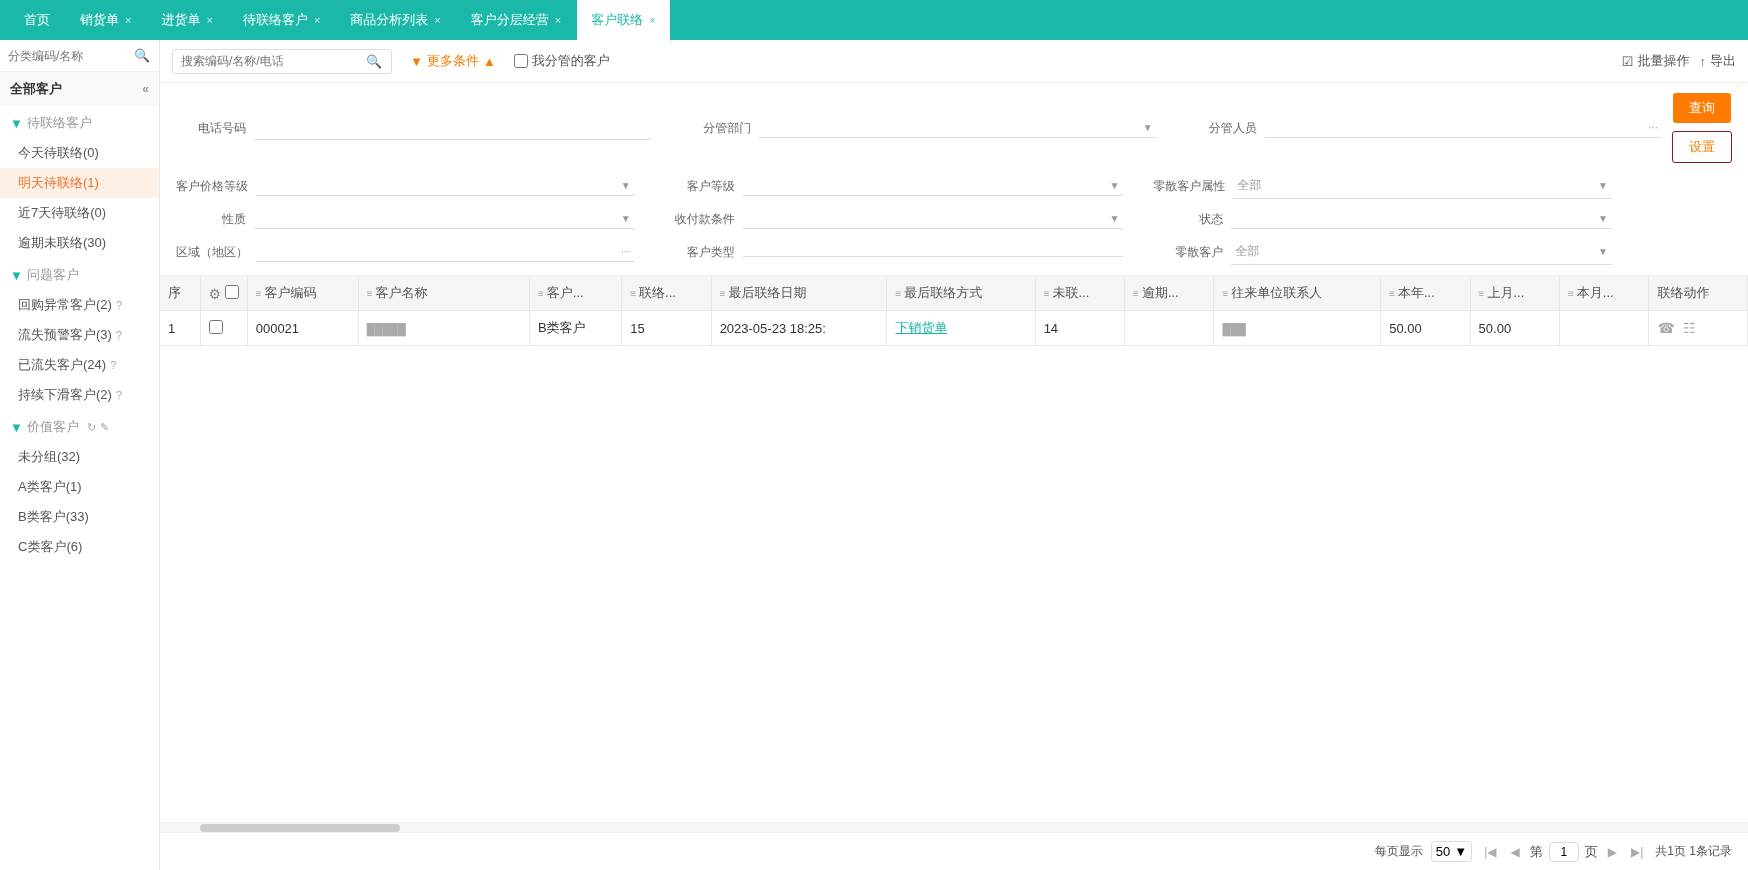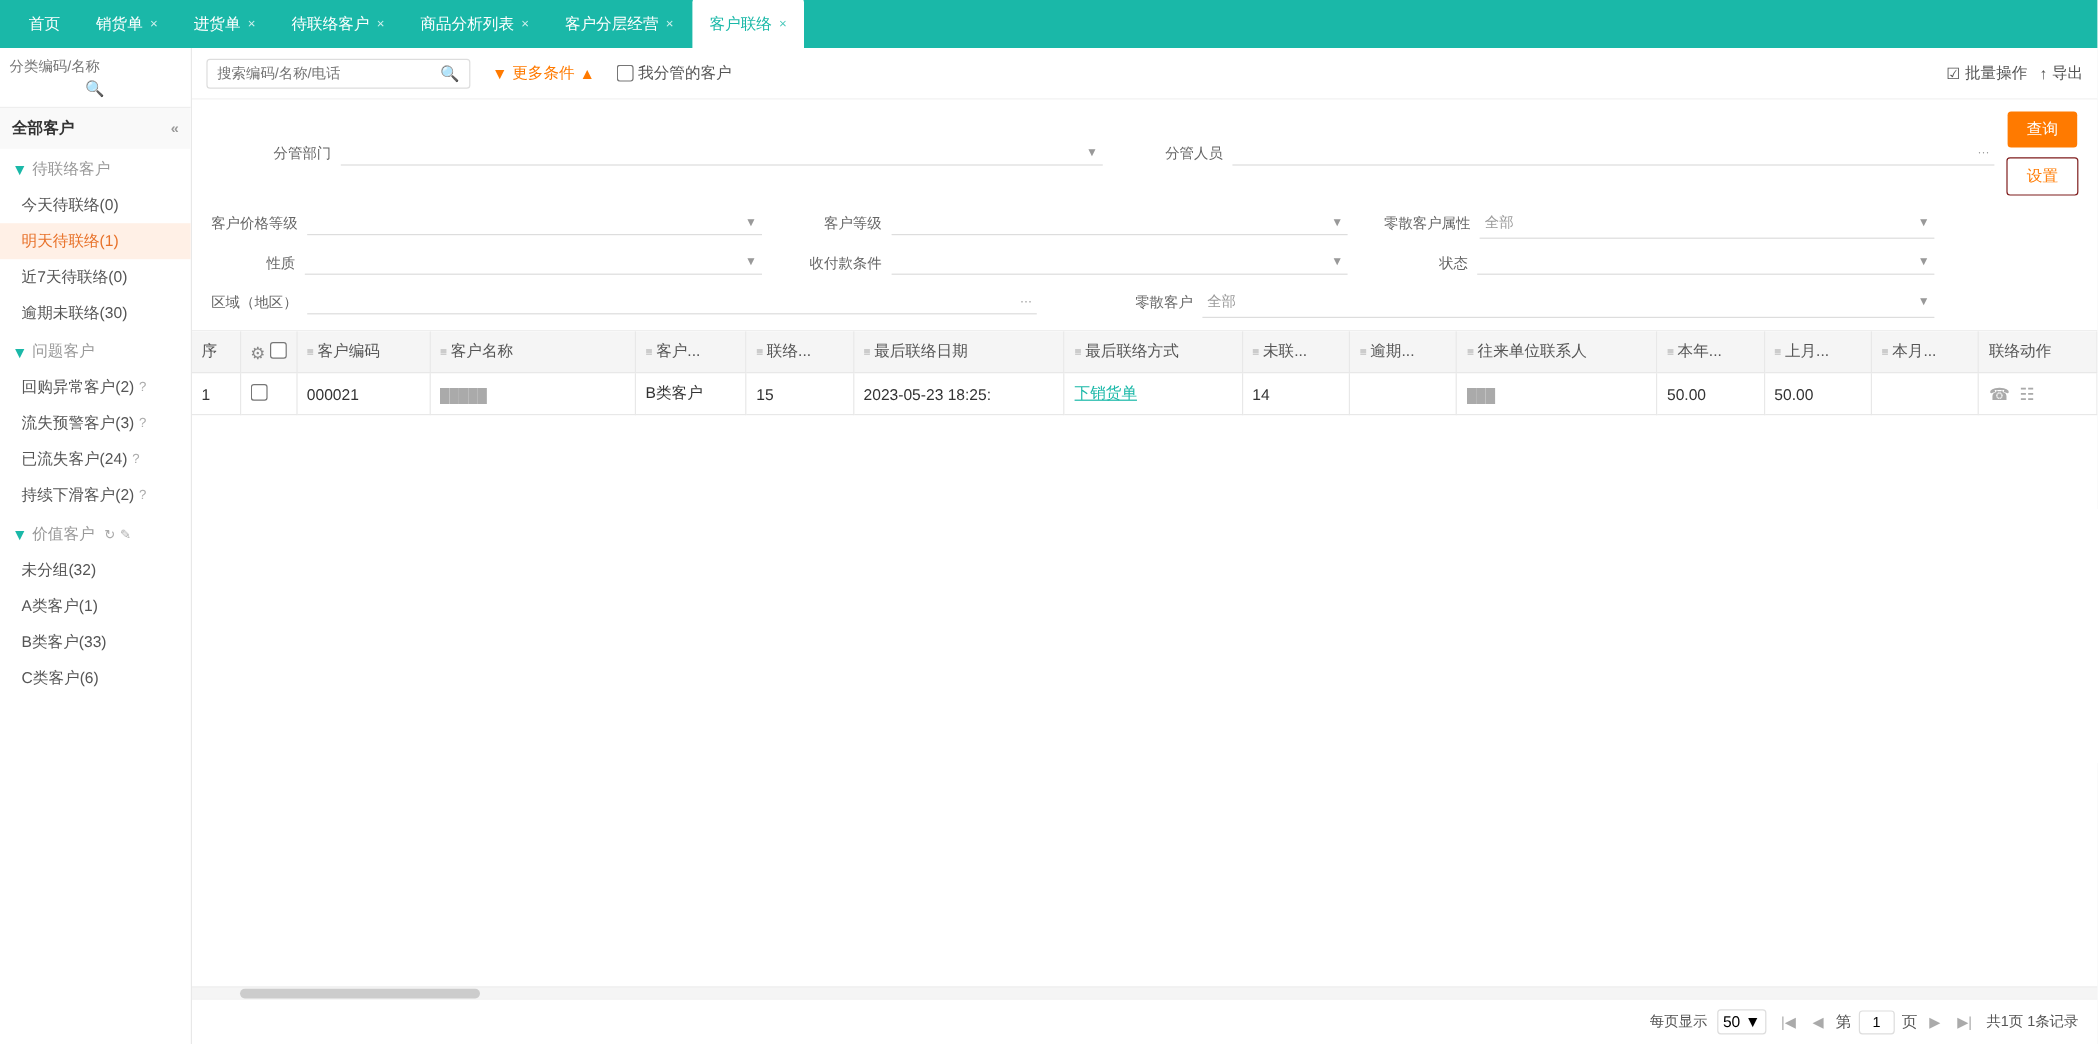--- a/index.html
+++ b/index.html
@@ -17,21 +17,21 @@
     .nav-home { color: white; padding: 0 14px; height: 40px; display: flex; align-items: center; font-size: 13px; }
 
     
     .main-layout { display: flex; height: calc(870px - 40px); }
 
     
     .sidebar {
       width: 160px; background: white; border-right: 1px solid #e8e8e8; overflow-y: auto; flex-shrink: 0;
     }
     .sidebar-search {
-      display: flex; align-items: center; padding: 8px 8px; border-bottom: 1px solid #eee; gap: 4px; flex-direction: column;
+      display: flex; align-items: center; padding: 8px 8px; border-bottom: 1px solid #eee; gap: 4px;
     }
     .sidebar-search input {
       border: none; outline: none; font-size: 12px; width: 100%; color: #999;
     }
     .sidebar-section-header {
       display: flex; align-items: center; padding: 8px 10px; font-size: 13px; font-weight: bold; color: #333; background: #f9f9f9;
       justify-content: space-between;
     }
     .sidebar-item {
       padding: 6px 10px 6px 18px; font-size: 12px; color: #555; cursor: pointer; display: flex; align-items: center; gap: 4px;
@@ -250,20 +250,24 @@
         <div class="export-btn">
           <span>↑</span>
           <span>导出</span>
         </div>
       </div>
     </div>
 
     <div class="filter-panel">
 
       <div class="filter-row">
+        <div class="filter-item">
+          <span class="filter-label">电话号码</span>
+          <input class="filter-input" type="text" style="flex: 1 1 0%; border-top: none; border-right: none; border-left: none; border-image: initial; border-bottom: 1px solid rgb(221, 221, 221); outline: none; padding: 4px;">
+        </div>
         <div class="filter-divider"></div>
         <div class="filter-item">
           <span class="filter-label">分管部门</span>
           <div class="filter-select">
             <span class="filter-select-text"></span>
             <span class="filter-select-arrow">▼</span>
           </div>
         </div>
         <div class="filter-divider"></div>
         <div class="filter-item">
@@ -335,20 +339,26 @@
 
       <div class="filter-row">
         <div class="filter-item">
           <span class="filter-label">区域（地区）</span>
           <div class="filter-select">
             <span class="filter-select-text"></span>
             <span class="filter-select-arrow">···</span>
           </div>
         </div>
         <div class="filter-divider"></div>
+        <div class="filter-item">
+          <span class="filter-label">客户类型</span>
+          <div class="filter-select">
+            <span class="filter-select-text"></span>
+          </div>
+        </div>
         <div class="filter-divider"></div>
         <div class="filter-item">
           <span class="filter-label">零散客户</span>
           <div class="filter-select">
             <span class="filter-select-text">全部</span>
             <span class="filter-select-arrow">▼</span>
           </div>
         </div>
         <div style="width:120px;"></div>
       </div>

